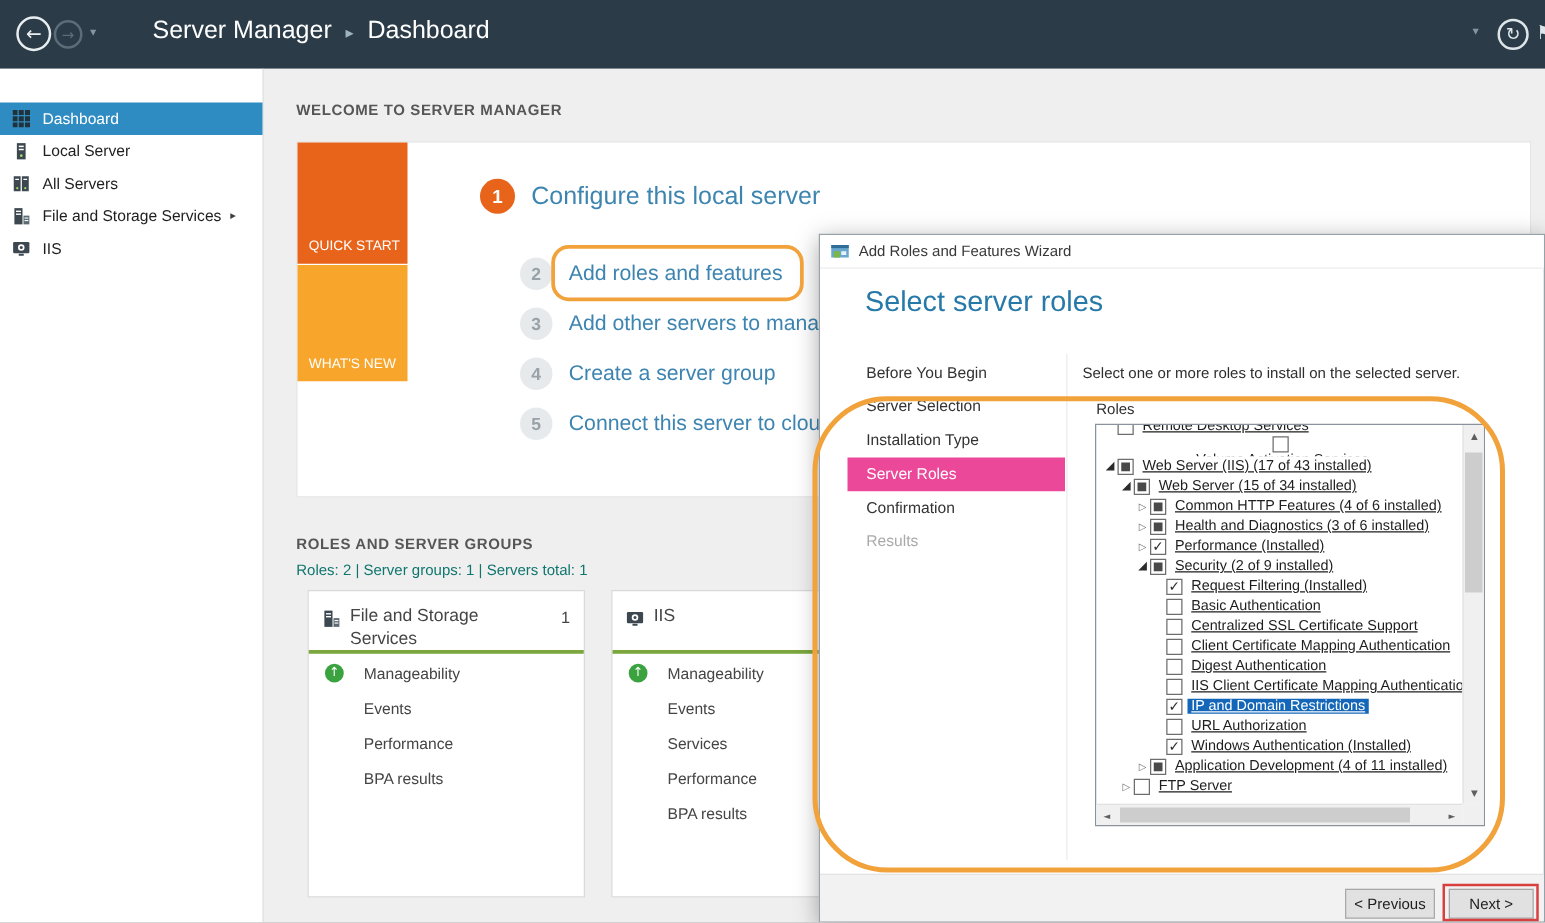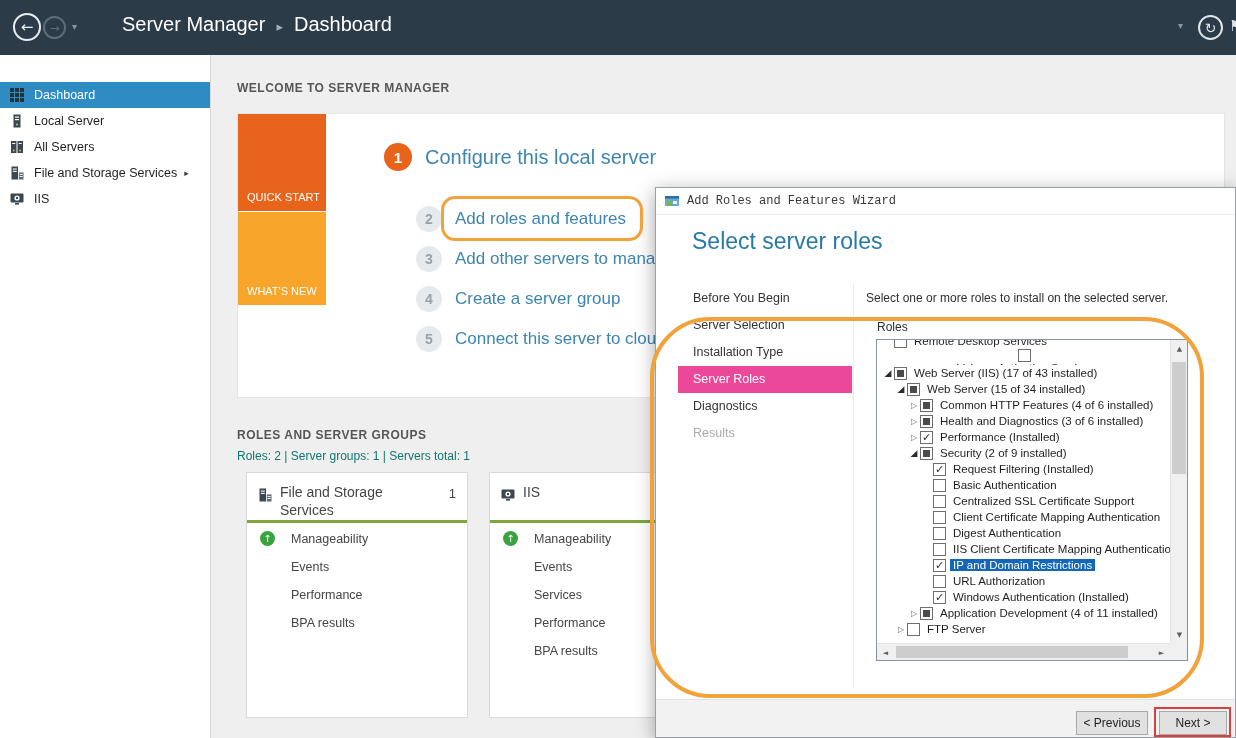--- a/index.html
+++ b/index.html
@@ -51,40 +51,40 @@
   .t-icon { position:absolute; left:11px; top:15px; }
   .t-title { position:absolute; left:33px; top:10px; width:155px; font-size:14px; color:#454545; line-height:18px; }
   .t-count { position:absolute; right:11px; top:13px; font-size:13px; color:#454545; }
   .t-rule { position:absolute; left:0; right:0; top:47px; height:3px; background:#7ba73c; }
   .t-row { position:absolute; left:0; width:100%; height:28px; }
   .up-circle { position:absolute; left:13px; top:6px; width:15px; height:15px; border-radius:50%; background:#3aa33f; color:#fff; font-size:10px; display:flex; align-items:center; justify-content:center; }
   .t-row-label { position:absolute; left:44px; line-height:28px; font-size:12.5px; color:#454545; white-space:nowrap; }
 
   
   .wizard { position:absolute; left:655px; top:187px; width:581px; height:551px; background:#fff; border:1px solid #97a1a8; box-shadow:0 4px 18px rgba(0,0,0,.35); z-index:10; }
-  .wz-titlebar { position:absolute; left:0; top:0; right:0; height:27px; background:#fff; border-bottom:1px solid #ededed;font-family:Liberation Mono, monospace; }
+  .wz-titlebar { position:absolute; left:0; top:0; right:0; height:27px; background:#fff; border-bottom:1px solid #ededed; }
   .wz-icon { position:absolute; left:8px; top:5px; }
   .wz-title { position:absolute; left:31px; top:6px; font-size:12px; color:#383838; }
   .wz-heading { position:absolute; left:36px; top:40px; font-size:23px; color:#2779a8; font-weight:normal; }
   .wz-nav { position:absolute; left:22px; top:97px; width:174px; }
   .wz-nav-item { height:27px; line-height:27px; padding-left:15px; font-size:12.5px; color:#333; }
   .wz-nav-item.selected { background:#ec4899; color:#fff; }
   .wz-nav-item.disabled { color:#aaa; }
   .wz-divider { position:absolute; left:197px; top:95px; width:1px; height:405px; background:#ececec; }
   .wz-desc { position:absolute; left:210px; top:103px; font-size:12px; color:#2e2e2e; }
   .wz-roles-label { position:absolute; left:221px; top:132px; font-size:12px; color:#2e2e2e; }
   .wz-list { position:absolute; left:220px; top:151px; width:312px; height:322px; border:1px solid #8a939b; background:#fff; }
   .wz-rows { position:absolute; left:1px; top:0; right:17px; bottom:17px; overflow:hidden; }
   .tree-row { display:flex; align-items:center; height:16px; font-size:11.5px; color:#1e1e1e; white-space:nowrap; }
   .tree-row:first-child { margin-top:-7px; }
   .tr-arrow { width:12px; text-align:center; font-size:8px; color:#6f6f6f; flex:none; }
   .tr-arrow.open { color:#2b2b2b; font-size:9px; }
   .tr-cb { width:13px; height:13px; border:1px solid #6d6d6d; background:#fff; margin-right:4px; flex:none; position:relative; font-size:11px; line-height:11px; text-align:center; color:#2b2b2b; }
   .partial-sq { position:absolute; left:2px; top:2px; width:7px; height:7px; background:#4a4a4a; }
-  .tr-label { padding:0 3px; overflow:hidden; }
+  .tr-label { padding:0 3px; overflow:hidden;text-decoration:underline; }
   .tr-label.hl { background:#1467b8; color:#fff; }
   .wz-vscroll { position:absolute; right:0; top:0; width:17px; bottom:17px; background:#f0f0f0; border-left:1px solid #e2e2e2; }
   .vs-btn { position:absolute; left:0; width:17px; height:17px; font-size:7px; color:#5f5f5f; display:flex; align-items:center; justify-content:center; }
   .vs-up { top:0; } .vs-dn { bottom:0; }
   .vs-thumb { position:absolute; left:1px; right:1px; top:22px; height:112px; background:#cdcdcd; }
   .wz-hscroll { position:absolute; left:0; bottom:0; right:17px; height:17px; background:#f0f0f0; border-top:1px solid #e2e2e2; }
   .hs-btn { position:absolute; top:0; width:17px; height:17px; font-size:7px; color:#5f5f5f; display:flex; align-items:center; justify-content:center; }
   .hs-left { left:0; } .hs-right { right:0; }
   .hs-thumb { position:absolute; left:19px; right:42px; top:2px; bottom:2px; background:#cdcdcd; }
   .sc-corner { position:absolute; right:0; bottom:0; width:17px; height:17px; background:#f0f0f0; }
@@ -294,21 +294,21 @@
             <rect x="9" y="8" width="4" height="3" fill="#fff" opacity="0.85"></rect>
           </svg></span>
       <span class="wz-title">Add Roles and Features Wizard</span>
     </div>
     <h1 class="wz-heading">Select server roles</h1>
     <nav class="wz-nav">
         <div class="wz-nav-item">Before You Begin</div>
         <div class="wz-nav-item">Server Selection</div>
         <div class="wz-nav-item">Installation Type</div>
         <div class="wz-nav-item selected">Server Roles</div>
-        <div class="wz-nav-item">Diagnostics</div>
+        <div class="wz-nav-item">Confirmation</div>
         <div class="wz-nav-item disabled">Results</div>
       </nav>
     <div class="wz-divider"></div>
     <div class="wz-desc">Select one or more roles to install on the selected server.</div>
     <div class="wz-roles-label">Roles</div>
     <div class="wz-list">
       <div class="wz-rows">
           <div class="tree-row" style="padding-left: 4px;">
             <span class="tr-arrow glyph"></span>
             <span class="tr-cb glyph unchecked"></span>

